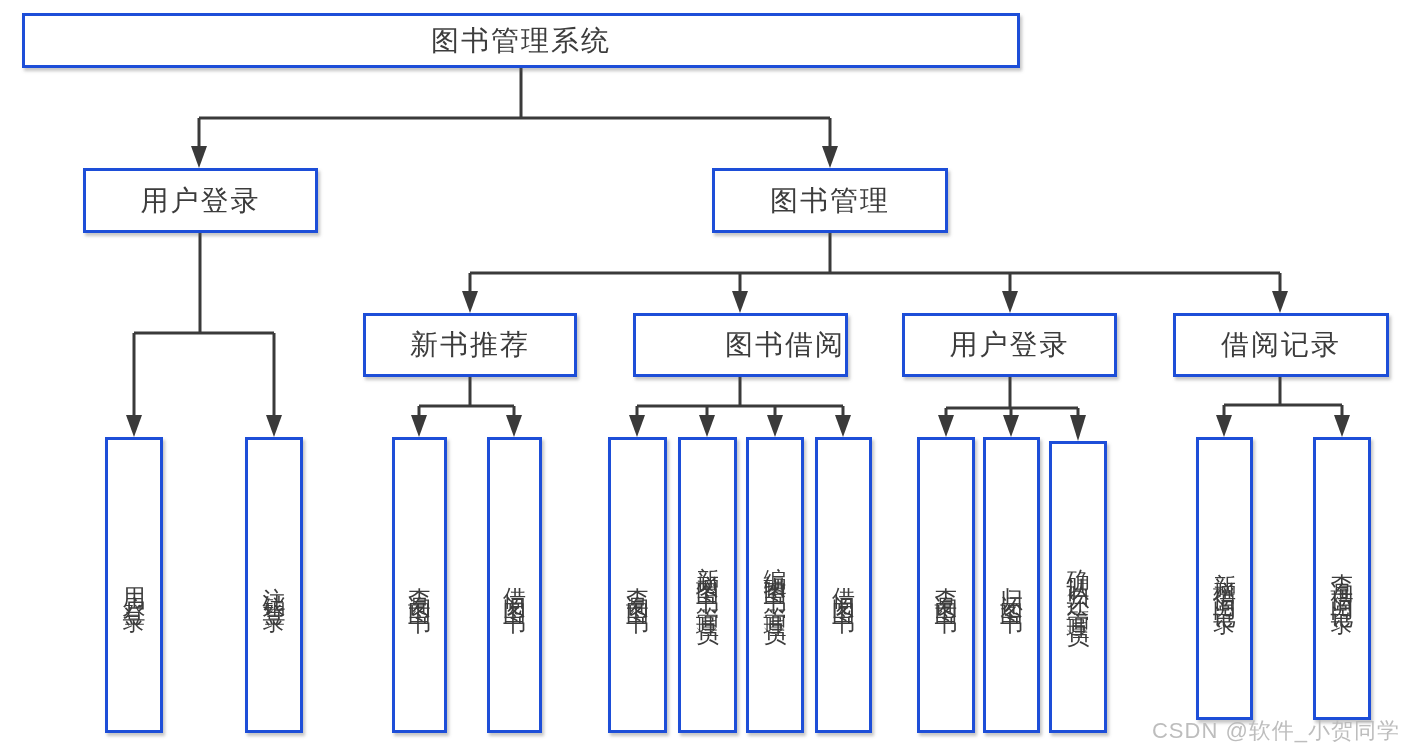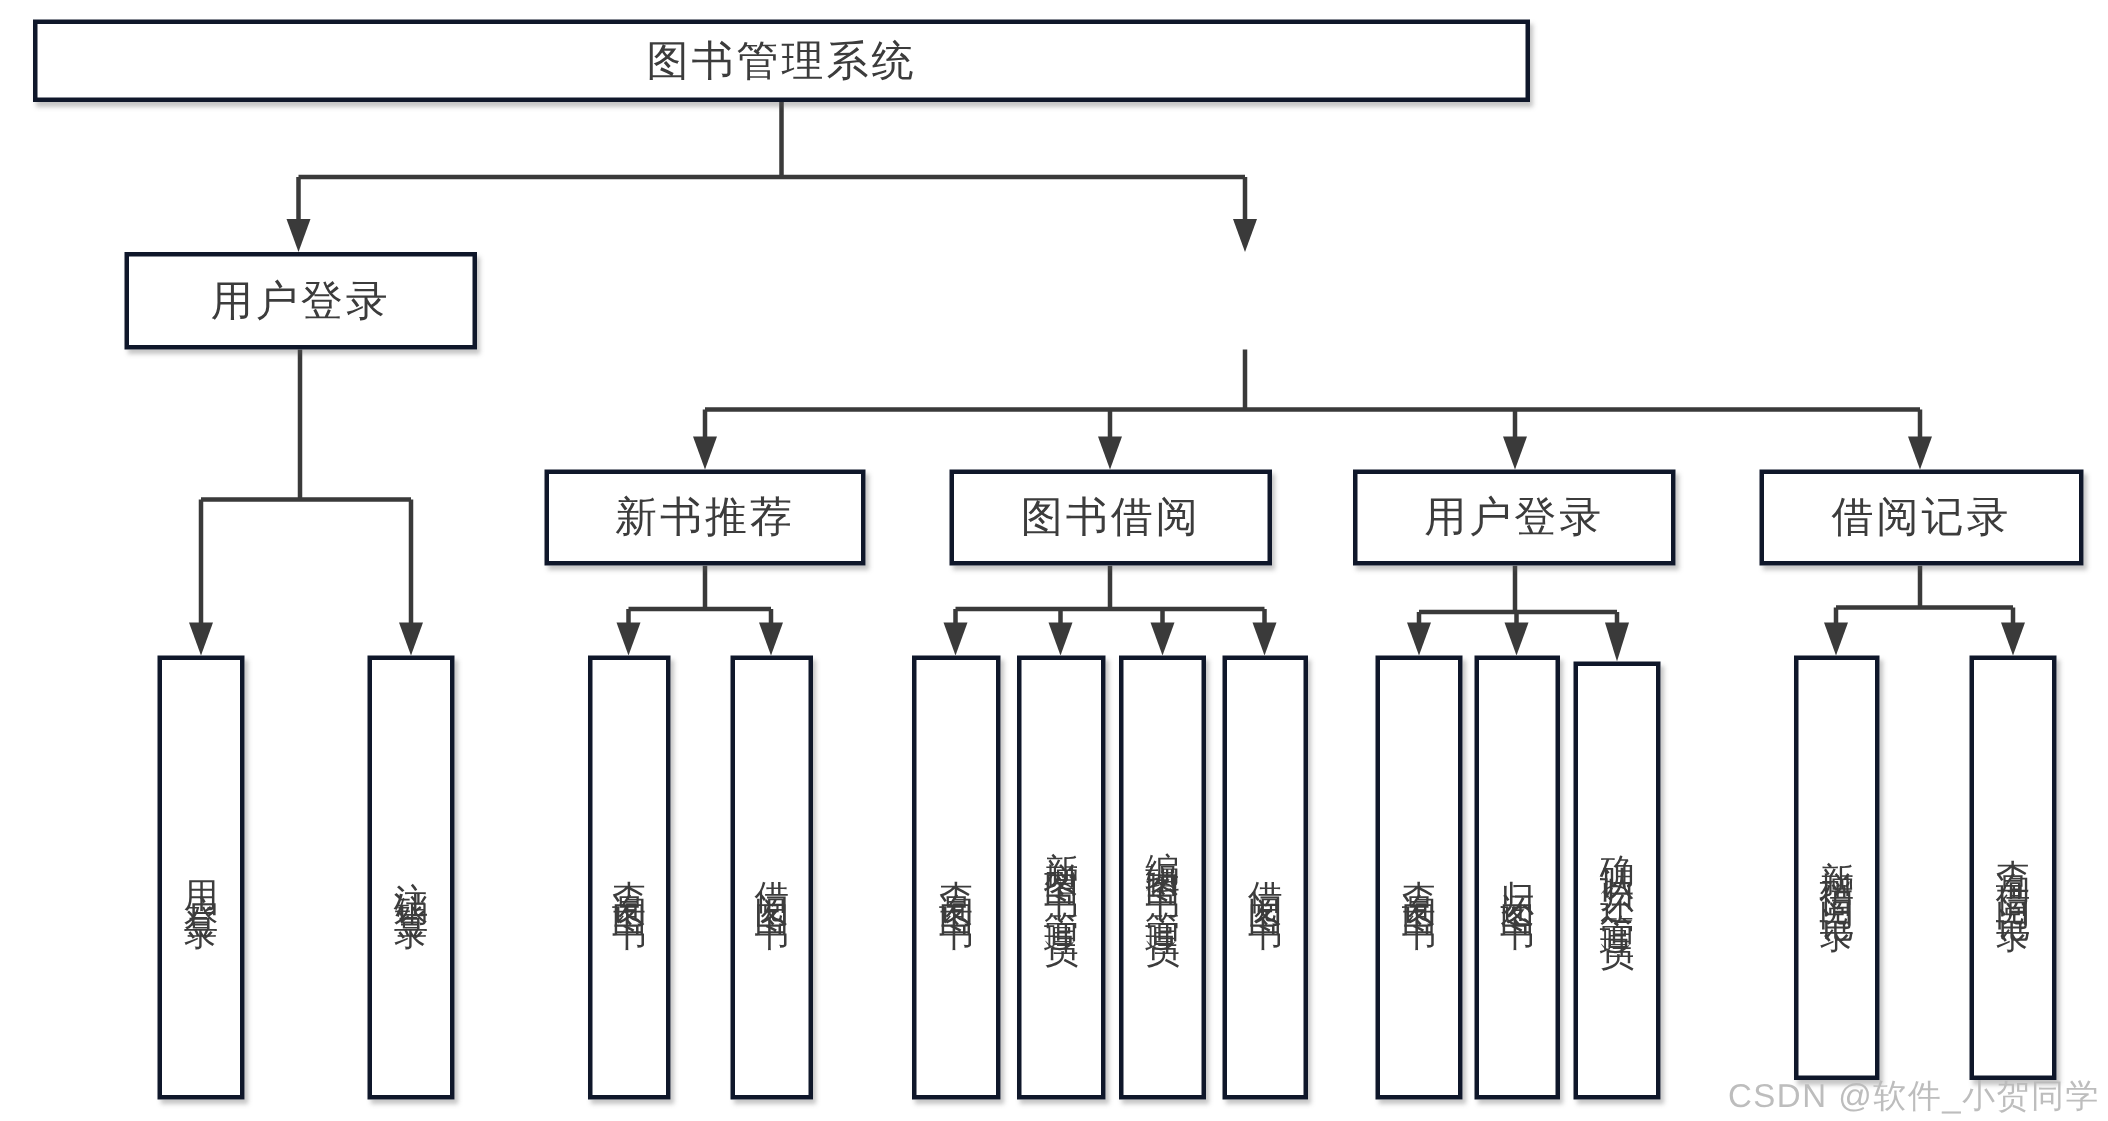--- a/index.html
+++ b/index.html
@@ -18,21 +18,21 @@
   svg.connectors {
     position: absolute;
     left: 0;
     top: 0;
     width: 1405px;
     height: 747px;
   }
   .node {
     position: absolute;
     box-sizing: border-box;
-    border: 3px solid #0f172a;
+    border: 3px solid #1d4ed8;
     background: #ffffff;
     display: flex;
     align-items: center;
     justify-content: center;
     color: #3c3c3c;
     box-shadow: 2px 3px 3px rgba(90, 90, 90, 0.35);
   }
   .hbox {
     font-size: 28px;
     letter-spacing: 2px;
@@ -102,25 +102,28 @@
     </g>
   </svg>
 
   <div class="node hbox" style="left:22px; top:13px; width:998px; height:55px;">
     <span class="label">图书管理系统</span>
   </div>
 
   <div class="node hbox" style="left:83px; top:168px; width:235px; height:65px;">
     <span class="label">用户登录</span>
   </div>
+  <div class="node hbox" style="left:712px; top:168px; width:236px; height:65px;">
+    <span class="label">图书管理</span>
+  </div>
 
   <div class="node hbox" style="left:363px; top:313px; width:214px; height:64px;justify-content:center;">
     <span class="label">新书推荐</span>
   </div>
-  <div class="node hbox" style="left:633px; top:313px; width:215px; height:64px;">
+  <div class="node hbox" style="left:633px; top:313px; width:215px; height:64px;justify-content:flex-end;">
     <span class="label">图书借阅</span>
   </div>
   <div class="node hbox" style="left:902px; top:313px; width:215px; height:64px;">
     <span class="label">用户登录</span>
   </div>
   <div class="node hbox" style="left:1173px; top:313px; width:216px; height:64px;">
     <span class="label">借阅记录</span>
   </div>
 
   <div class="node vbox" style="left:105px; top:437px; width:58px; height:296px;">

